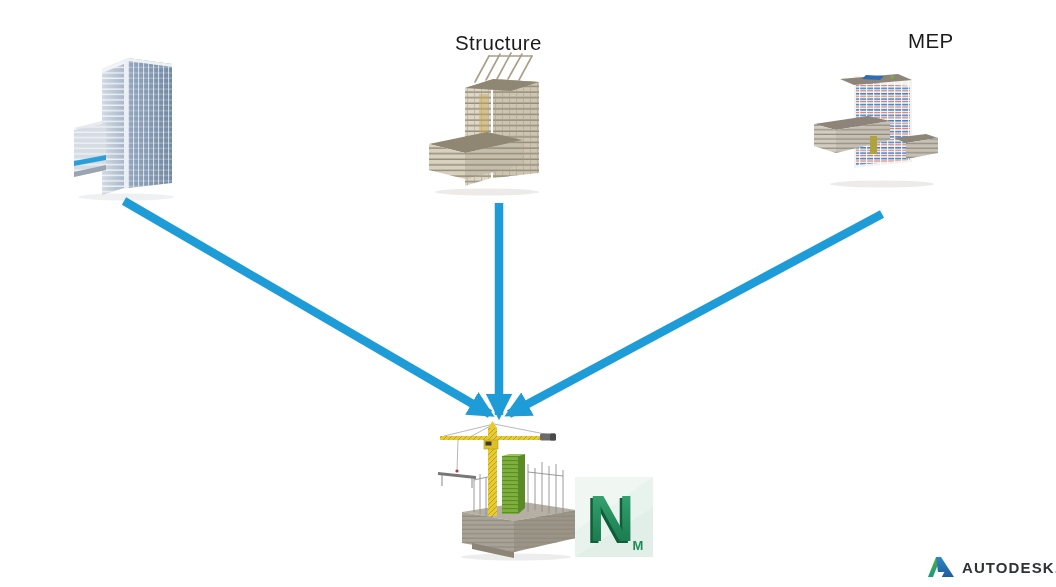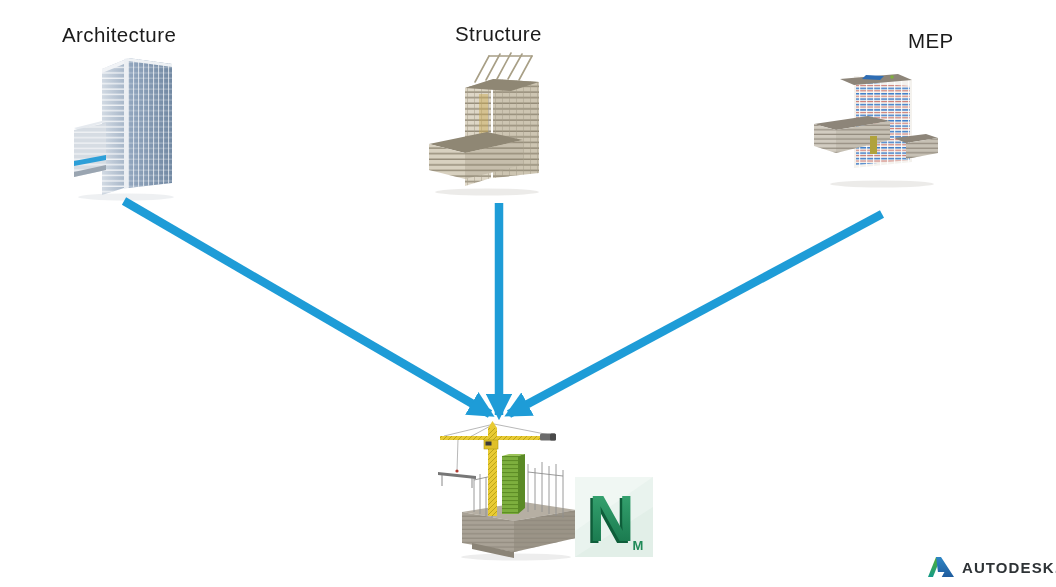--- a/index.html
+++ b/index.html
@@ -39,22 +39,21 @@
     font-weight: 700;
     letter-spacing: 1.1px;
     color: #2e3336;
   }
 </style>
 </head>
 <body>
 
 <div class="canvas">
 
-  <div class="node-label" style="left:62px; top:23px;">Architecture</div>
-  <div class="node-label" style="left:455px; top:22px;">Structure</div>
+  <div class="node-label" style="left:455px; top:31px;">Structure</div>
   <div class="node-label" style="left:869px; top:29px;margin-left:39px;">MEP</div>
 
   <svg class="abs" style="left:68px; top:52px;" width="120" height="150" viewBox="0 0 120 150">
     <defs>
       <linearGradient id="aL" x1="0" y1="0" x2="1" y2="0">
         <stop offset="0" stop-color="#d2dae3"></stop>
           <stop offset="1" stop-color="#a9b8ca"></stop>
       </linearGradient>
       <linearGradient id="aR" x1="0" y1="0" x2="1" y2="0">
         <stop offset="0" stop-color="#93a7bf"></stop>

